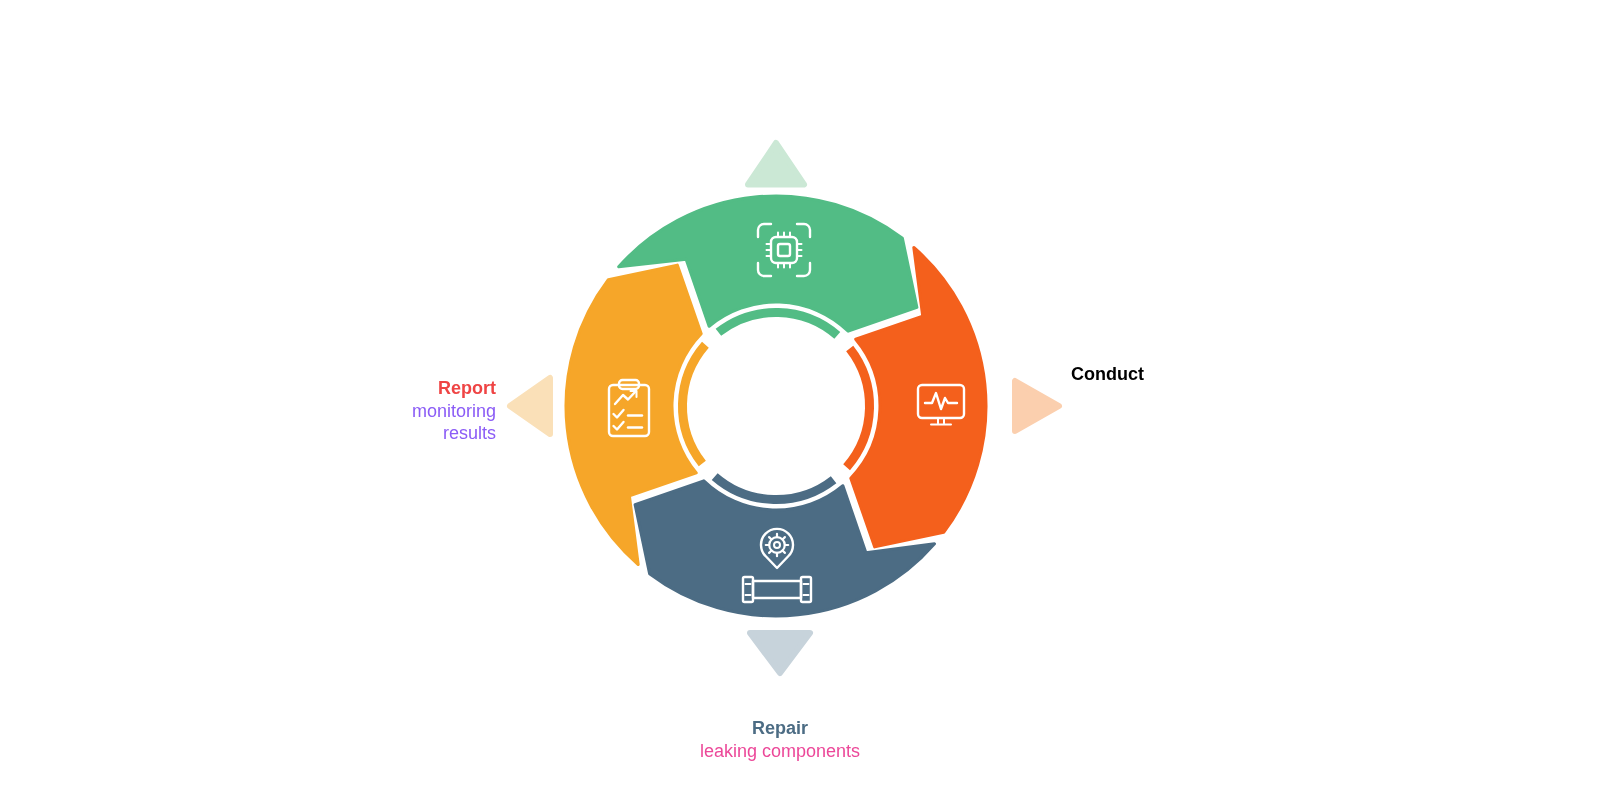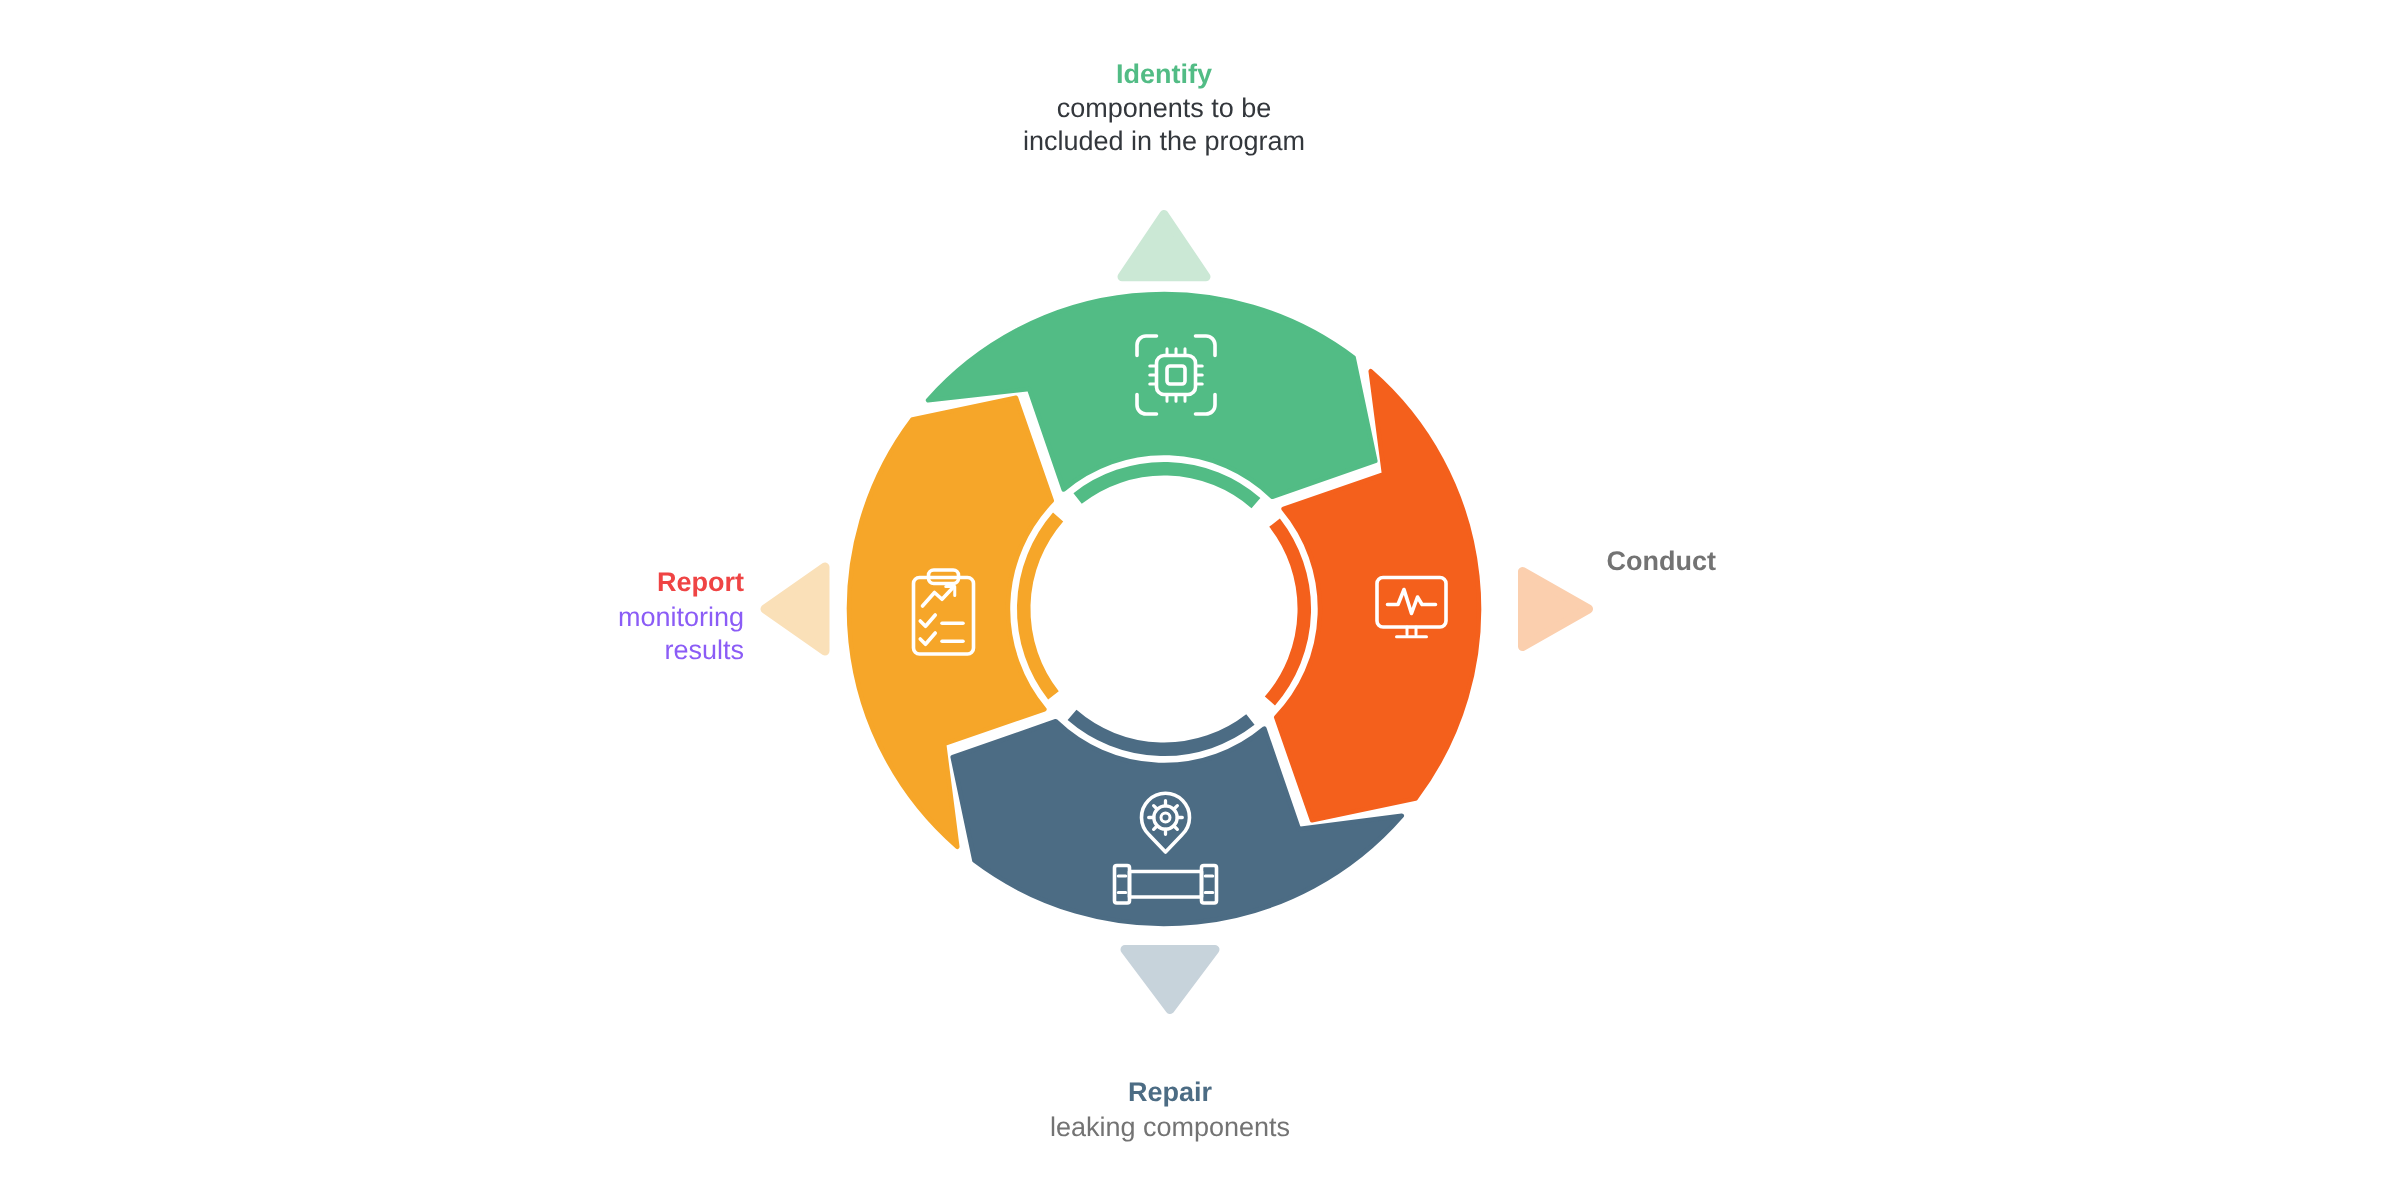--- a/index.html
+++ b/index.html
@@ -84,33 +84,28 @@
       <rect x="619" y="380" width="20" height="9" rx="3.5"></rect>
       <path d="M615,404 L623,395 L628,399.5 L636,391"></path>
       <path stroke-width="2" d="M630.5,391 L636.5,391 L636.5,397"></path>
       <path d="M613.5,414 l3.5,3.5 l6.5,-7.5"></path>
       <path d="M628,415.5 H642"></path>
       <path d="M613.5,426 l3.5,3.5 l6.5,-7.5"></path>
       <path d="M628,427.5 H642"></path>
     </g>
   </svg>
 
-  <div class="label label-top">
-    <div class="heading" style="color: rgb(82, 188, 133);">Identify</div>
-    <div class="body" style="color: rgb(51, 55, 60);">components to be
-included in the program</div>
-  </div>
 
   <div class="label label-right">
-    <div class="heading" style="color: #737373;">Conduct</div>
+    <div class="heading" style="color: #000000;">Conduct</div>
   </div>
 
   <div class="label label-bottom">
     <div class="heading" style="color: rgb(76, 108, 132);">Repair</div>
-    <div class="body" style="color: #737373;">leaking components</div>
+    <div class="body" style="color: #ec4899;">leaking components</div>
   </div>
 
   <div class="label label-left">
     <div class="heading" style="color: #ef4444;">Report</div>
     <div class="body" style="color: #8b5cf6;">monitoring
 results</div>
   </div>
 
 </div>
 

